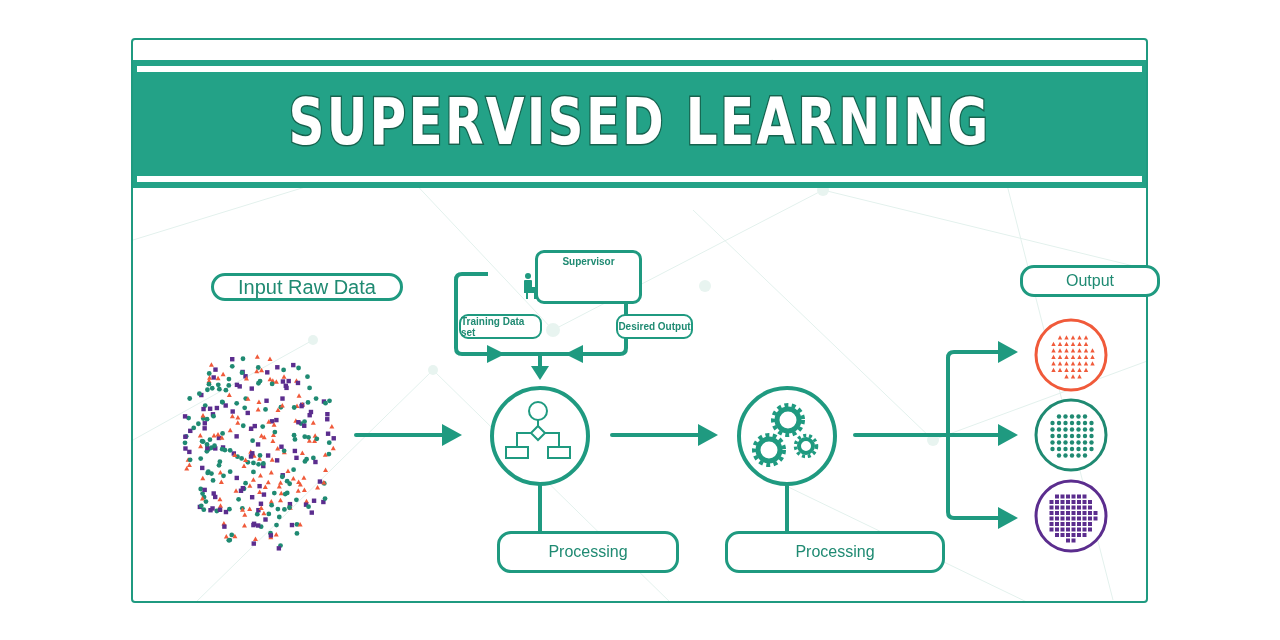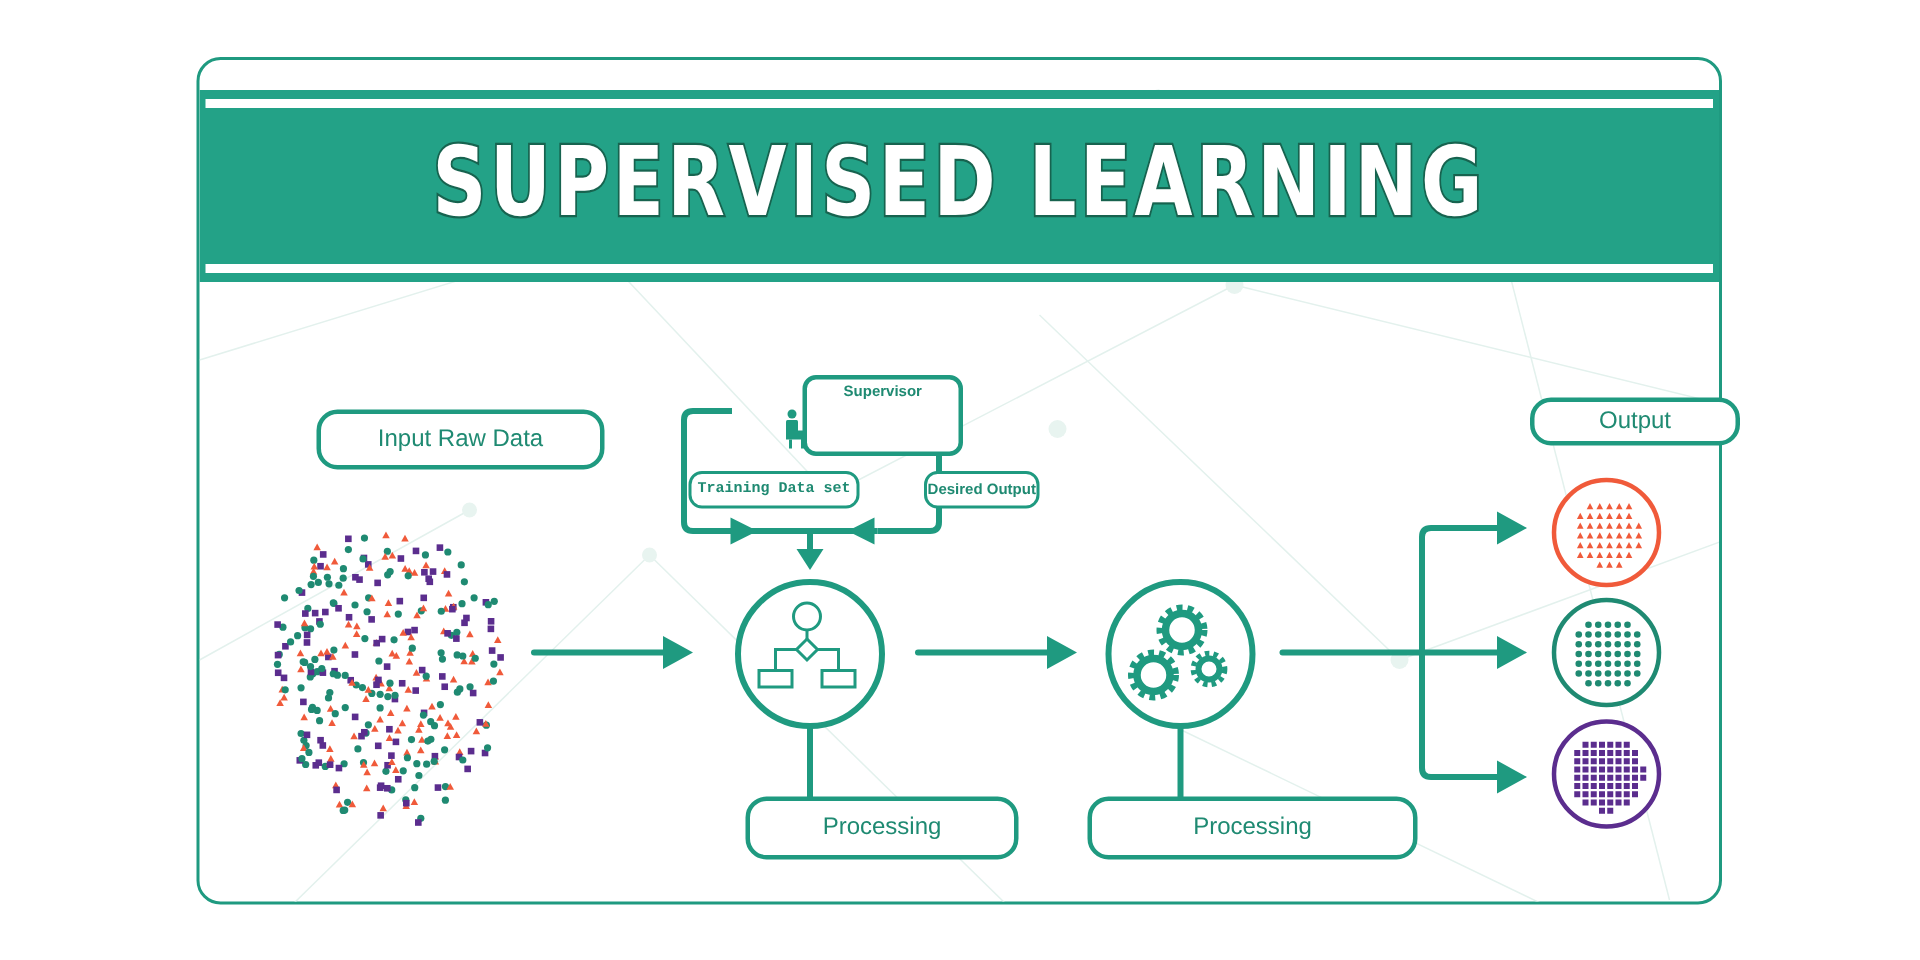--- a/index.html
+++ b/index.html
@@ -1,18 +1,18 @@
 <!DOCTYPE html>
 <html><head>
   <meta charset="utf-8">
   <style>
     html, body { margin: 0; padding: 0; background: #ffffff; }
     body { width: 1280px; height: 640px; position: relative; overflow: hidden; font-family: "Liberation Sans", "DejaVu Sans", sans-serif; }
     #stage { position: absolute; left: 0; top: 0; width: 1280px; height: 640px; }
-    .frame { position: absolute; left: 131px; top: 38px; width: 1017px; height: 565px; border: 2px solid #1f9a80; border-radius: 16px; background: #ffffff; box-sizing: border-box; overflow: hidden; }
+    .frame { position: absolute; left: 131px; top: 38px; width: 1017px; height: 565px; border: 2px solid #1f9a80; border-radius: 4px; background: #ffffff; box-sizing: border-box; overflow: hidden; }
     .bg-net { position: absolute; left: 0; top: 0; }
     .banner { position: absolute; left: 0; top: 20px; width: 100%; height: 128px; background: #23a287; }
     .banner .rule { position: absolute; left: 4px; right: 4px; height: 6px; background: #ffffff; }
     .banner .rule.top { top: 6px; }
     .banner .rule.bottom { bottom: 6px; }
     .title { position: absolute; left: 0; right: 0; top: 27px; text-align: center; font-family: "DejaVu Sans", sans-serif; font-weight: bold; font-size: 64px; letter-spacing: 3px; color: #ffffff; transform: scaleX(0.78); transform-origin: center; -webkit-text-stroke: 3px #17634f; paint-order: stroke fill; line-height: 70px; }
     .pill { position: absolute; border: 3px solid #1f9a80; background: #fff; border-radius: 14px; box-sizing: border-box; color: #1f8a72; display: flex; align-items: center; justify-content: center; font-family: "Liberation Sans", sans-serif; margin-left: 48px; }
     .pill.small { border-width: 2.5px; border-radius: 9px; font-size: 10px; font-weight: bold; }
     .overlay-svg { position: absolute; left: 0; top: 0; }
   </style>
@@ -630,29 +630,29 @@
         <circle cx="207.01774691358025" cy="444.3908822016461" r="2.4" fill="#1f8a72"></circle>
         <path d="M275.52340534979425,412.1087319958848 L278.02340534979425,407.6087319958848 L280.52340534979425,412.1087319958848 Z" fill="#f05a3a"></path>
         <rect x="240.6562242798354" y="485.9722608024692" width="4.4" height="4.4" fill="#5b2d8e"></rect>
         <path d="M219.38657407407408,439.84072788065845 L221.88657407407408,435.34072788065845 L224.38657407407408,439.84072788065845 Z" fill="#f05a3a"></path>
         <path d="M310.76260288065845,424.8178369341564 L313.26260288065845,420.3178369341564 L315.76260288065845,424.8178369341564 Z" fill="#f05a3a"></path>
         <path d="M273.74356995884773,536.5850694444445 L276.24356995884773,532.0850694444445 L278.74356995884773,536.5850694444445 Z" fill="#f05a3a"></path>
         <circle cx="214.53317901234567" cy="445.7350180041152" r="2.4" fill="#1f8a72"></circle>
       </g>
   </svg>
 
-  <div class="pill" style="left:163px; top:273px; width:192px; height:40px; font-size:16px;">
+  <div class="pill" style="left:163px; top:273px; width:192px; height:28px; font-size:20px;">
     <span>Input Raw Data</span>
   </div>
 
   <div class="pill" style="left:487px; top:250px; width:107px; height:54px; border-width:3px; border-radius:9px; align-items:flex-start; padding-top:3px;">
     <span style="font-size:10px; font-weight:bold;">Supervisor</span>
   </div>
 
-  <div class="pill small" style="left:411px; top:314px; width:114px; height:25px;font-family:Liberation Mono, monospace;">
+  <div class="pill small" style="left:411px; top:314px; width:83px; height:25px;">
     <span>Training Data set</span>
   </div>
 
   <div class="pill small" style="left:568px; top:314px; width:77px; height:25px;">
     <span>Desired Output</span>
   </div>
 
   <div class="pill" style="left:449px; top:531px; width:182px; height:42px; font-size:16px;">
     <span>Processing</span>
   </div>

